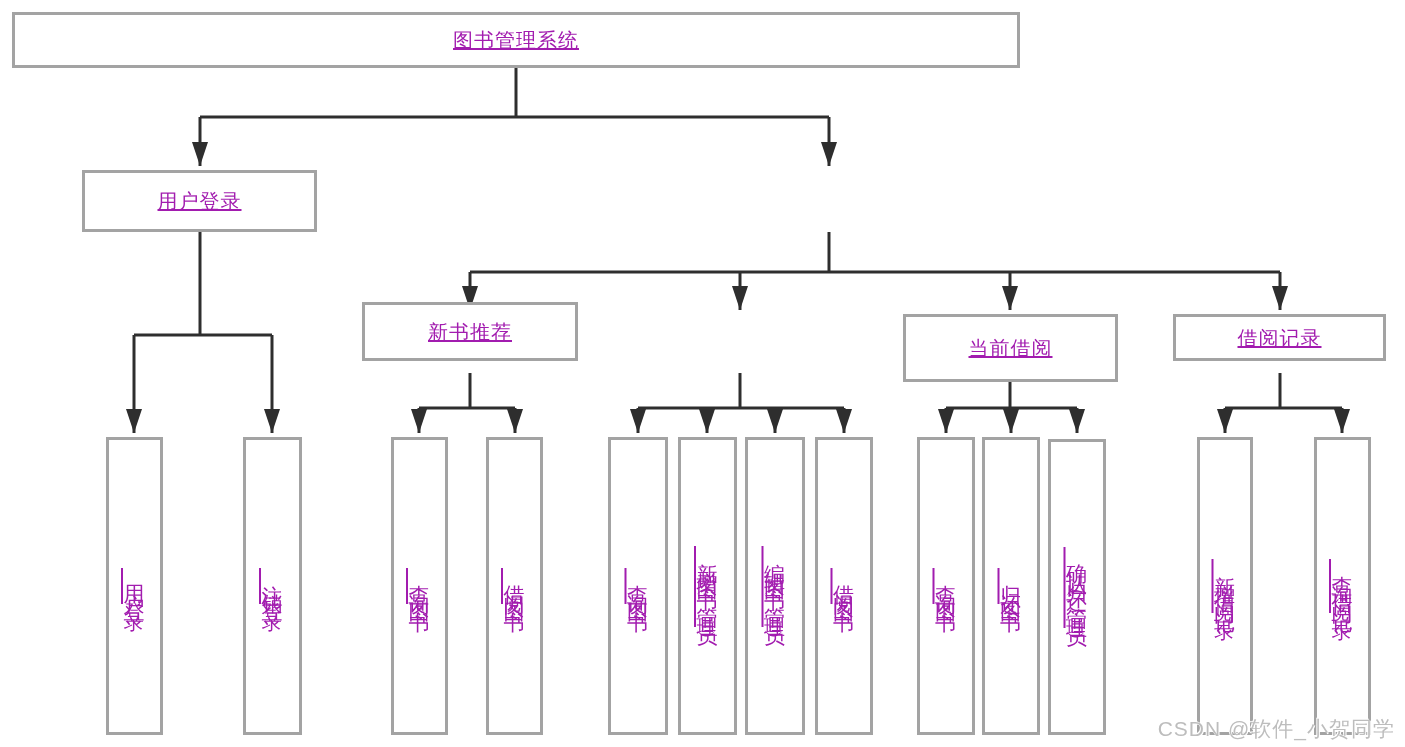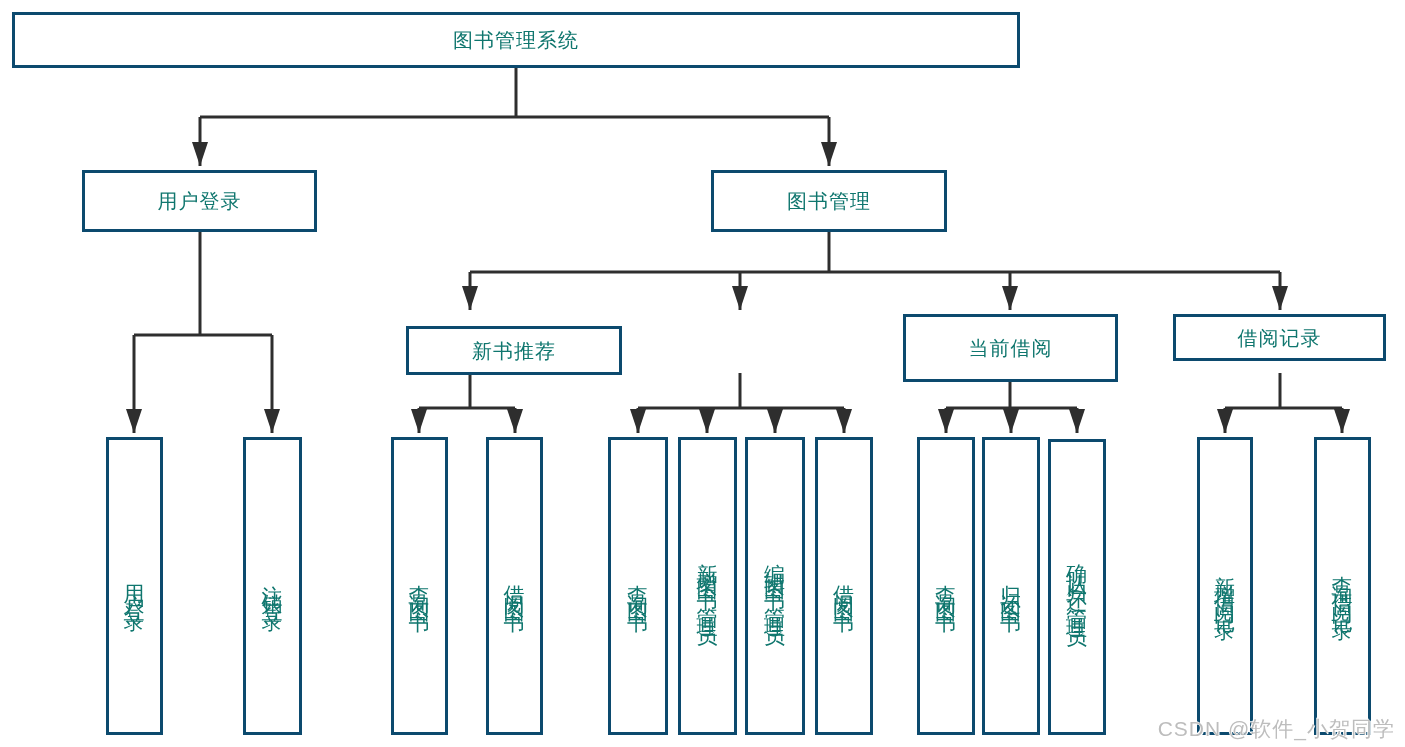--- a/index.html
+++ b/index.html
@@ -17,29 +17,30 @@
   }
   .connectors {
     position: absolute;
     left: 0;
     top: 0;
     pointer-events: none;
   }
   .node {
     position: absolute;
     box-sizing: border-box;
-    border: 3px solid #0c4a6e;
+    border: 3px solid #a3a3a3;
     background: #ffffff;
-    color: #0f766e;
+    color: #a21caf;
     display: flex;
     align-items: center;
     justify-content: center;
     font-size: 20px;
     letter-spacing: 1px;
     white-space: nowrap;
+    text-decoration: underline;
   }
   .node.h {
     line-height: 1;
   }
   .node.v {
     writing-mode: vertical-rl;
     text-orientation: mixed;
     font-size: 21px;
     letter-spacing: 9px;
     white-space: normal;
@@ -121,23 +122,22 @@
       <path d="M1280,373 V408"></path>
       <path d="M1225,408 H1342"></path>
       <path d="M1225,408 V433" marker-end="url(#arrow)"></path>
       <path d="M1342,408 V433" marker-end="url(#arrow)"></path>
     </g>
   </svg>
 
   <div class="node h" style="left:12px; top:12px; width:1008px; height:56px;">图书管理系统</div>
 
   <div class="node h" style="left:82px; top:170px; width:235px; height:62px;">用户登录</div>
-  <div class="node h" style="left:711px; top:170px; width:236px; height:62px;">图书管理</div>
 
-  <div class="node h" style="left:362px; top:326px; width:216px; height:49px;margin-left:44px;">新书推荐</div>
+  <div class="node h" style="left:362px; top:302px; width:216px; height:59px;">新书推荐</div>
   <div class="node h" style="left:903px; top:314px; width:215px; height:68px;">当前借阅</div>
   <div class="node h" style="left:1173px; top:314px; width:213px; height:47px;">借阅记录</div>
 
   <div class="node v" style="left:106px; top:437px; width:57px; height:298px;">用户登录</div>
   <div class="node v" style="left:243px; top:437px; width:59px; height:298px;">注销登录</div>
 
   <div class="node v" style="left:391px; top:437px; width:57px; height:298px;">查询图书</div>
   <div class="node v" style="left:486px; top:437px; width:57px; height:298px;">借阅图书</div>
 
   <div class="node v" style="left:608px; top:437px; width:60px; height:298px;">查询图书</div>

